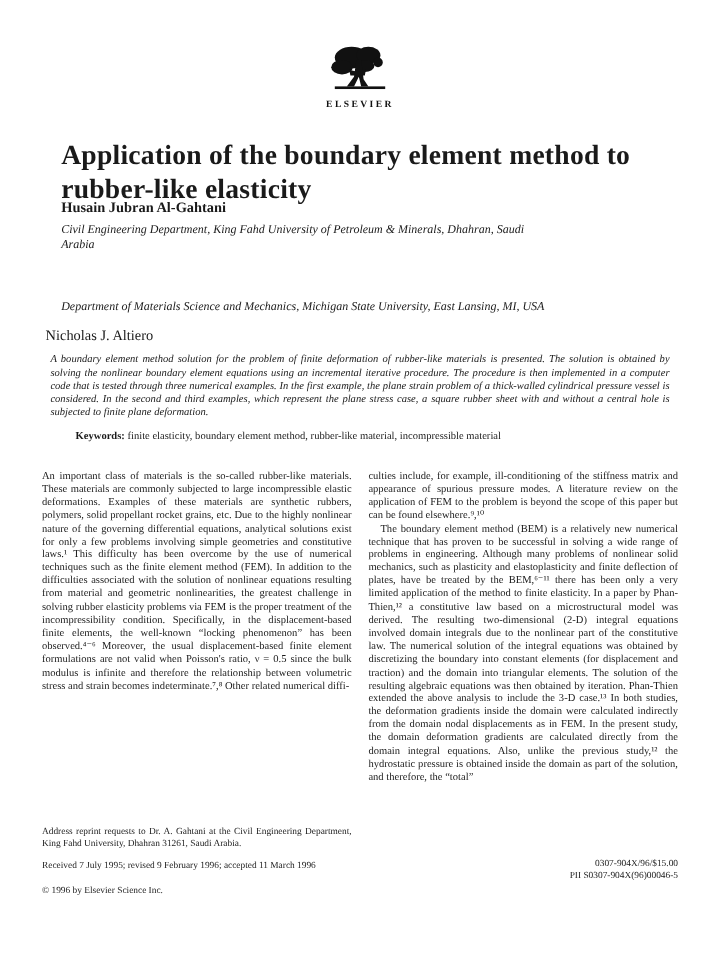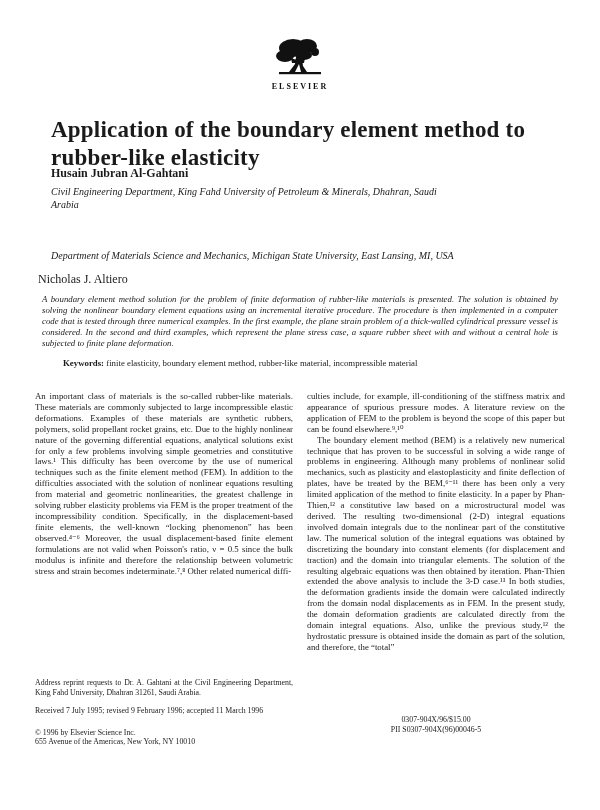--- a/index.html
+++ b/index.html
@@ -69,21 +69,21 @@
   .footnote-block { margin-top: auto; padding-top: 14px; }
   .footnote, .received {
     font-size: 7.8px; line-height: 9.8px; text-align: justify; margin: 0;
   }
   .received { margin-top: 8px; }
   .imprint { margin-top: 12px; font-size: 7.8px; line-height: 9.6px; }
   .imprint div { white-space: nowrap; }
 
   .codes-block {
     margin-top: auto; padding-top: 14px; padding-bottom: 12px;
-    font-size: 7.8px; line-height: 9.8px; text-align: center;
+    font-size: 7.8px; line-height: 9.8px; text-align: right;
   }
   .codes-block div { white-space: nowrap; }
 </style>
 </head>
 <body>
 
 <div class="page">
 
   <div class="logo-block">
     <svg class="logo-art" viewBox="0 0 58 46" xmlns="http://www.w3.org/2000/svg">
@@ -119,21 +119,20 @@
   <div class="columns">
 
     <div class="col col-left">
       <p class="body-p">An important class of materials is the so-called rubber-like materials. These materials are commonly subjected to large incompressible elastic deformations. Examples of these materials are synthetic rubbers, polymers, solid propellant rocket grains, etc. Due to the highly nonlinear nature of the governing differential equations, analytical solutions exist for only a few problems involving simple geometries and constitutive laws.¹ This difficulty has been overcome by the use of numerical techniques such as the finite element method (FEM). In addition to the difficulties associated with the solution of nonlinear equations resulting from material and geometric nonlinearities, the greatest challenge in solving rubber elasticity problems via FEM is the proper treatment of the incompressibility condition. Specifically, in the displacement-based finite elements, the well-known “locking phenomenon” has been observed.⁴⁻⁶ Moreover, the usual displacement-based finite element formulations are not valid when Poisson's ratio, ν = 0.5 since the bulk modulus is infinite and therefore the relationship between volumetric stress and strain becomes indeterminate.⁷,⁸ Other related numerical diffi-</p>
 
       <div class="footnote-block">
         <p class="footnote">Address reprint requests to Dr. A. Gahtani at the Civil Engineering Department, King Fahd University, Dhahran 31261, Saudi Arabia.</p>
         <p class="received">Received 7 July 1995; revised 9 February 1996; accepted 11 March 1996</p>
         <div class="imprint">
           <div>© 1996 by Elsevier Science Inc.</div>
-          <div>655 Avenue of the Americas, New York, NY 10010</div>
         </div>
       </div>
     </div>
 
     <div class="col col-right">
       <p class="body-p">culties include, for example, ill-conditioning of the stiffness matrix and appearance of spurious pressure modes. A literature review on the application of FEM to the problem is beyond the scope of this paper but can be found elsewhere.⁹,¹⁰</p>
       <p class="body-p indent">The boundary element method (BEM) is a relatively new numerical technique that has proven to be successful in solving a wide range of problems in engineering. Although many problems of nonlinear solid mechanics, such as plasticity and elastoplasticity and finite deflection of plates, have be treated by the BEM,⁶⁻¹¹ there has been only a very limited application of the method to finite elasticity. In a paper by Phan-Thien,¹² a constitutive law based on a microstructural model was derived. The resulting two-dimensional (2-D) integral equations involved domain integrals due to the nonlinear part of the constitutive law. The numerical solution of the integral equations was obtained by discretizing the boundary into constant elements (for displacement and traction) and the domain into triangular elements. The solution of the resulting algebraic equations was then obtained by iteration. Phan-Thien extended the above analysis to include the 3-D case.¹³ In both studies, the deformation gradients inside the domain were calculated indirectly from the domain nodal displacements as in FEM. In the present study, the domain deformation gradients are calculated directly from the domain integral equations. Also, unlike the previous study,¹² the hydrostatic pressure is obtained inside the domain as part of the solution, and therefore, the “total”</p>
 
       <div class="codes-block">
         <div>0307-904X/96/$15.00</div>

